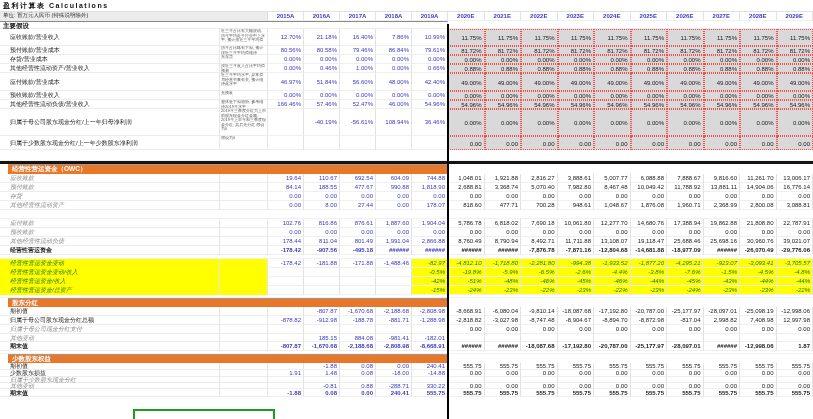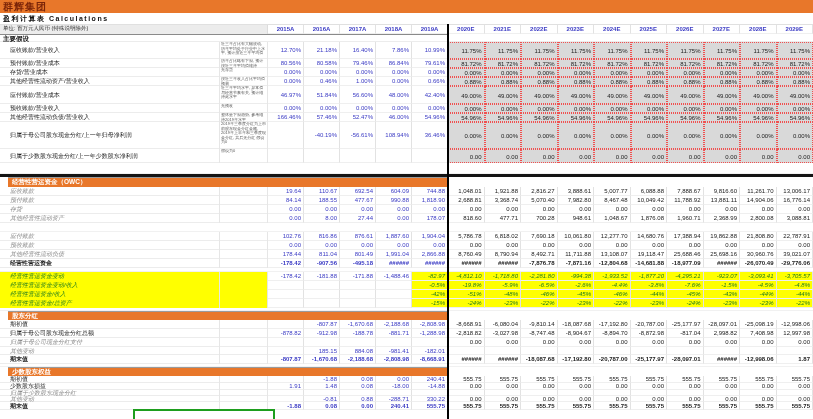--- a/index.html
+++ b/index.html
@@ -36,23 +36,20 @@
   .divbar{height:3px;background:#141414;width:813px;}
   #vline{position:absolute;left:447px;top:24px;width:2px;height:395px;background:#000;z-index:5;}
   #selbox{position:absolute;left:133px;top:409px;width:138px;height:9px;border:2px solid #1E9E1E;
           z-index:6;background:transparent;}
   .blankrow{border-bottom:1px solid #f1f1f1;}
 </style>
 </head>
 <body>
 
 <div id="sheet">
-  <div class="banner">
-    <span class="logo">群辉集团</span>
-  </div>
   <div class="titlerow">
     <span class="title">盈利计算表 Calculations</span>
   </div>
   <div class="row unitrow" id="unit-row" style="height: 9px;">
     <div class="cell unitlbl">单位: 百万元人民币 (特殊说明除外)</div>
   <div class="cell v year" style="line-height: 9px;">2015A</div>
       <div class="cell v year" style="line-height: 9px;">2016A</div>
       <div class="cell v year" style="line-height: 9px;">2017A</div>
       <div class="cell v year" style="line-height: 9px;">2018A</div>
       <div class="cell v year" style="line-height: 9px;">2019A</div>

